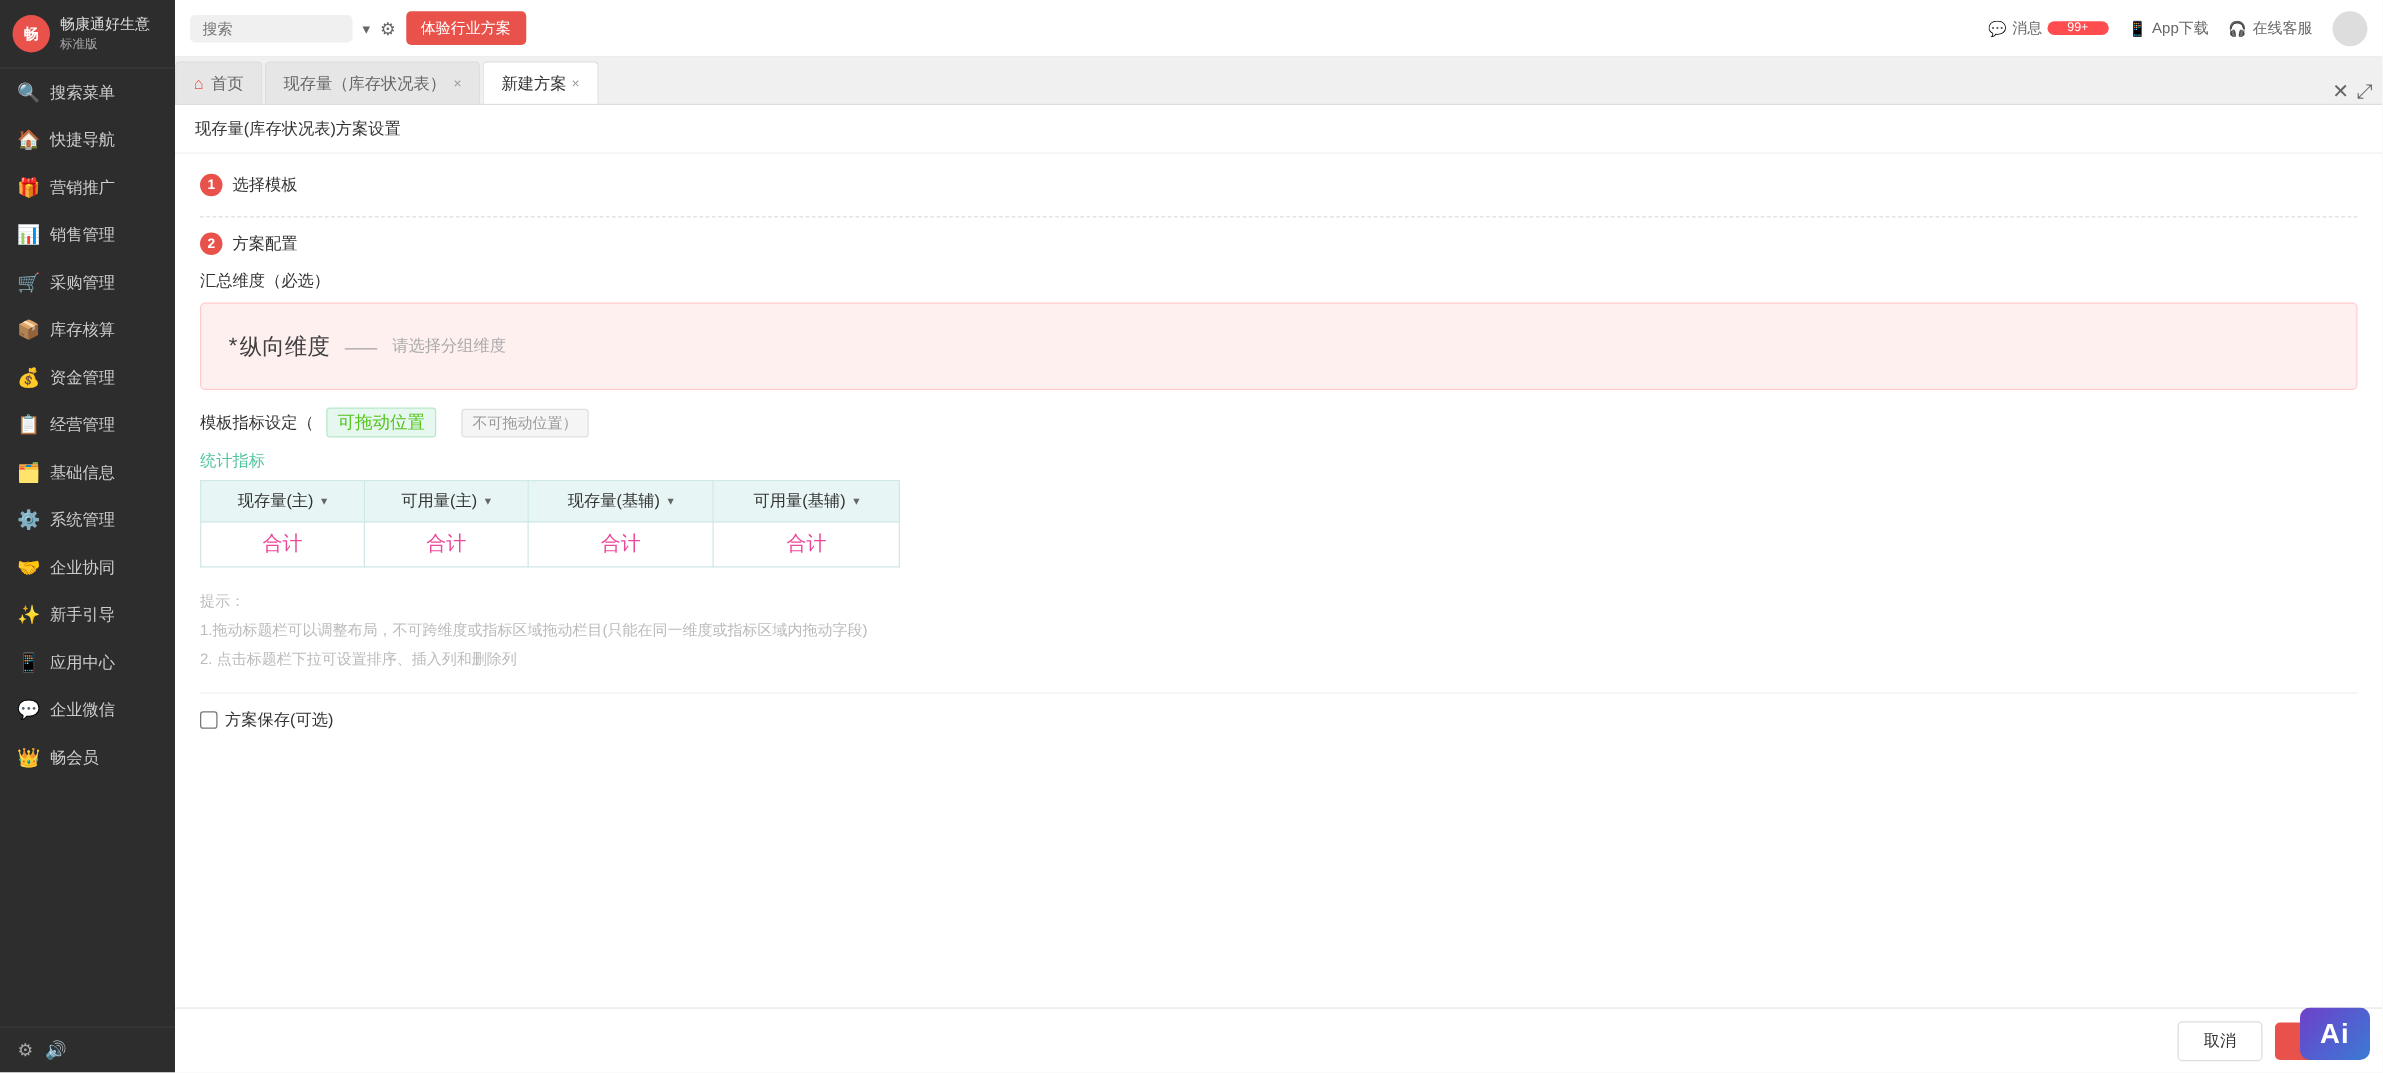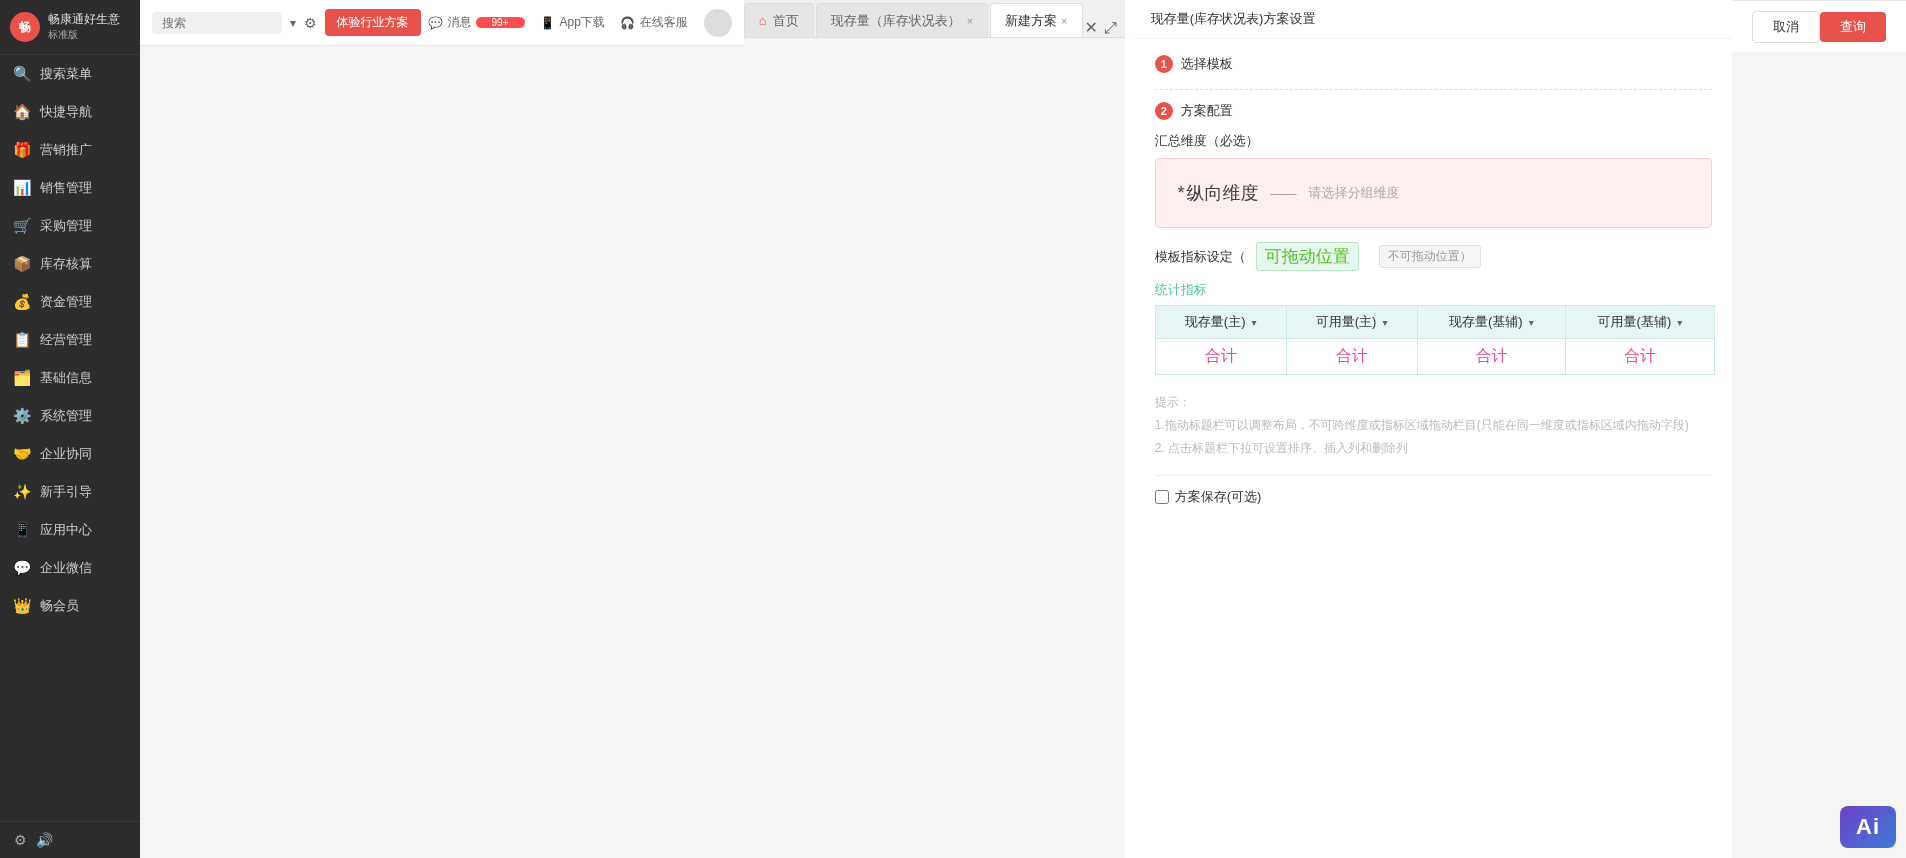--- a/index.html
+++ b/index.html
@@ -44,21 +44,21 @@
       padding: 10px 14px;
       border-top: 1px solid #3a3a3a;
       display: flex; align-items: center; gap: 10px;
     }
     .sidebar-footer-icon { color: #aaa; cursor: pointer; font-size: 14px; }
 
     
     .main {
       flex: 1;
       display: flex;
-      flex-direction: row;
+      flex-direction: column;
       overflow: hidden;
     }
 
     
     .topbar {
       height: 46px;
       background: #fff;
       border-bottom: 1px solid #e8e8e8;
       display: flex;
       align-items: center;
@@ -167,21 +167,20 @@
     .content {
       flex: 1;
       overflow-y: auto;
       background: #f5f5f5;
       padding: 0;
     }
     .content-inner {
       background: #fff;
       margin: 0;
       min-height: 100%;
-      padding-left: 10px;
     }
     .section-header {
       padding: 10px 16px;
       font-size: 13px;
       color: #333;
       background: #fff;
       border-bottom: 1px solid #f0f0f0;
     }
 
     
@@ -244,21 +243,21 @@
     .indicator-settings {
       display: flex; align-items: center; gap: 10px;
       margin: 14px 0 10px;
       font-size: 13px; color: #333;
     }
     .indicator-tag {
       background: #e6f7f0;
       border: 1px solid #b7e8c8;
       border-radius: 3px;
       padding: 2px 8px;
-      font-size: 17px;
+      font-size: 14px;
       color: #52c41a;
     }
     .indicator-tag-grey {
       background: #f5f5f5;
       border: 1px solid #e0e0e0;
       border-radius: 3px;
       padding: 2px 8px;
       font-size: 12px;
       color: #999;
     }
@@ -316,20 +315,21 @@
 
     
     .footer-bar {
       height: 52px;
       background: #fff;
       border-top: 1px solid #e8e8e8;
       display: flex;
       align-items: center;
       justify-content: flex-end;
       padding: 0 20px;
+      gap: 10px;
       flex-shrink: 0;
     }
     .btn-cancel {
       border: 1px solid #ddd;
       background: #fff;
       color: #333;
       border-radius: 4px;
       padding: 6px 20px;
       font-size: 13px;
       cursor: pointer;

